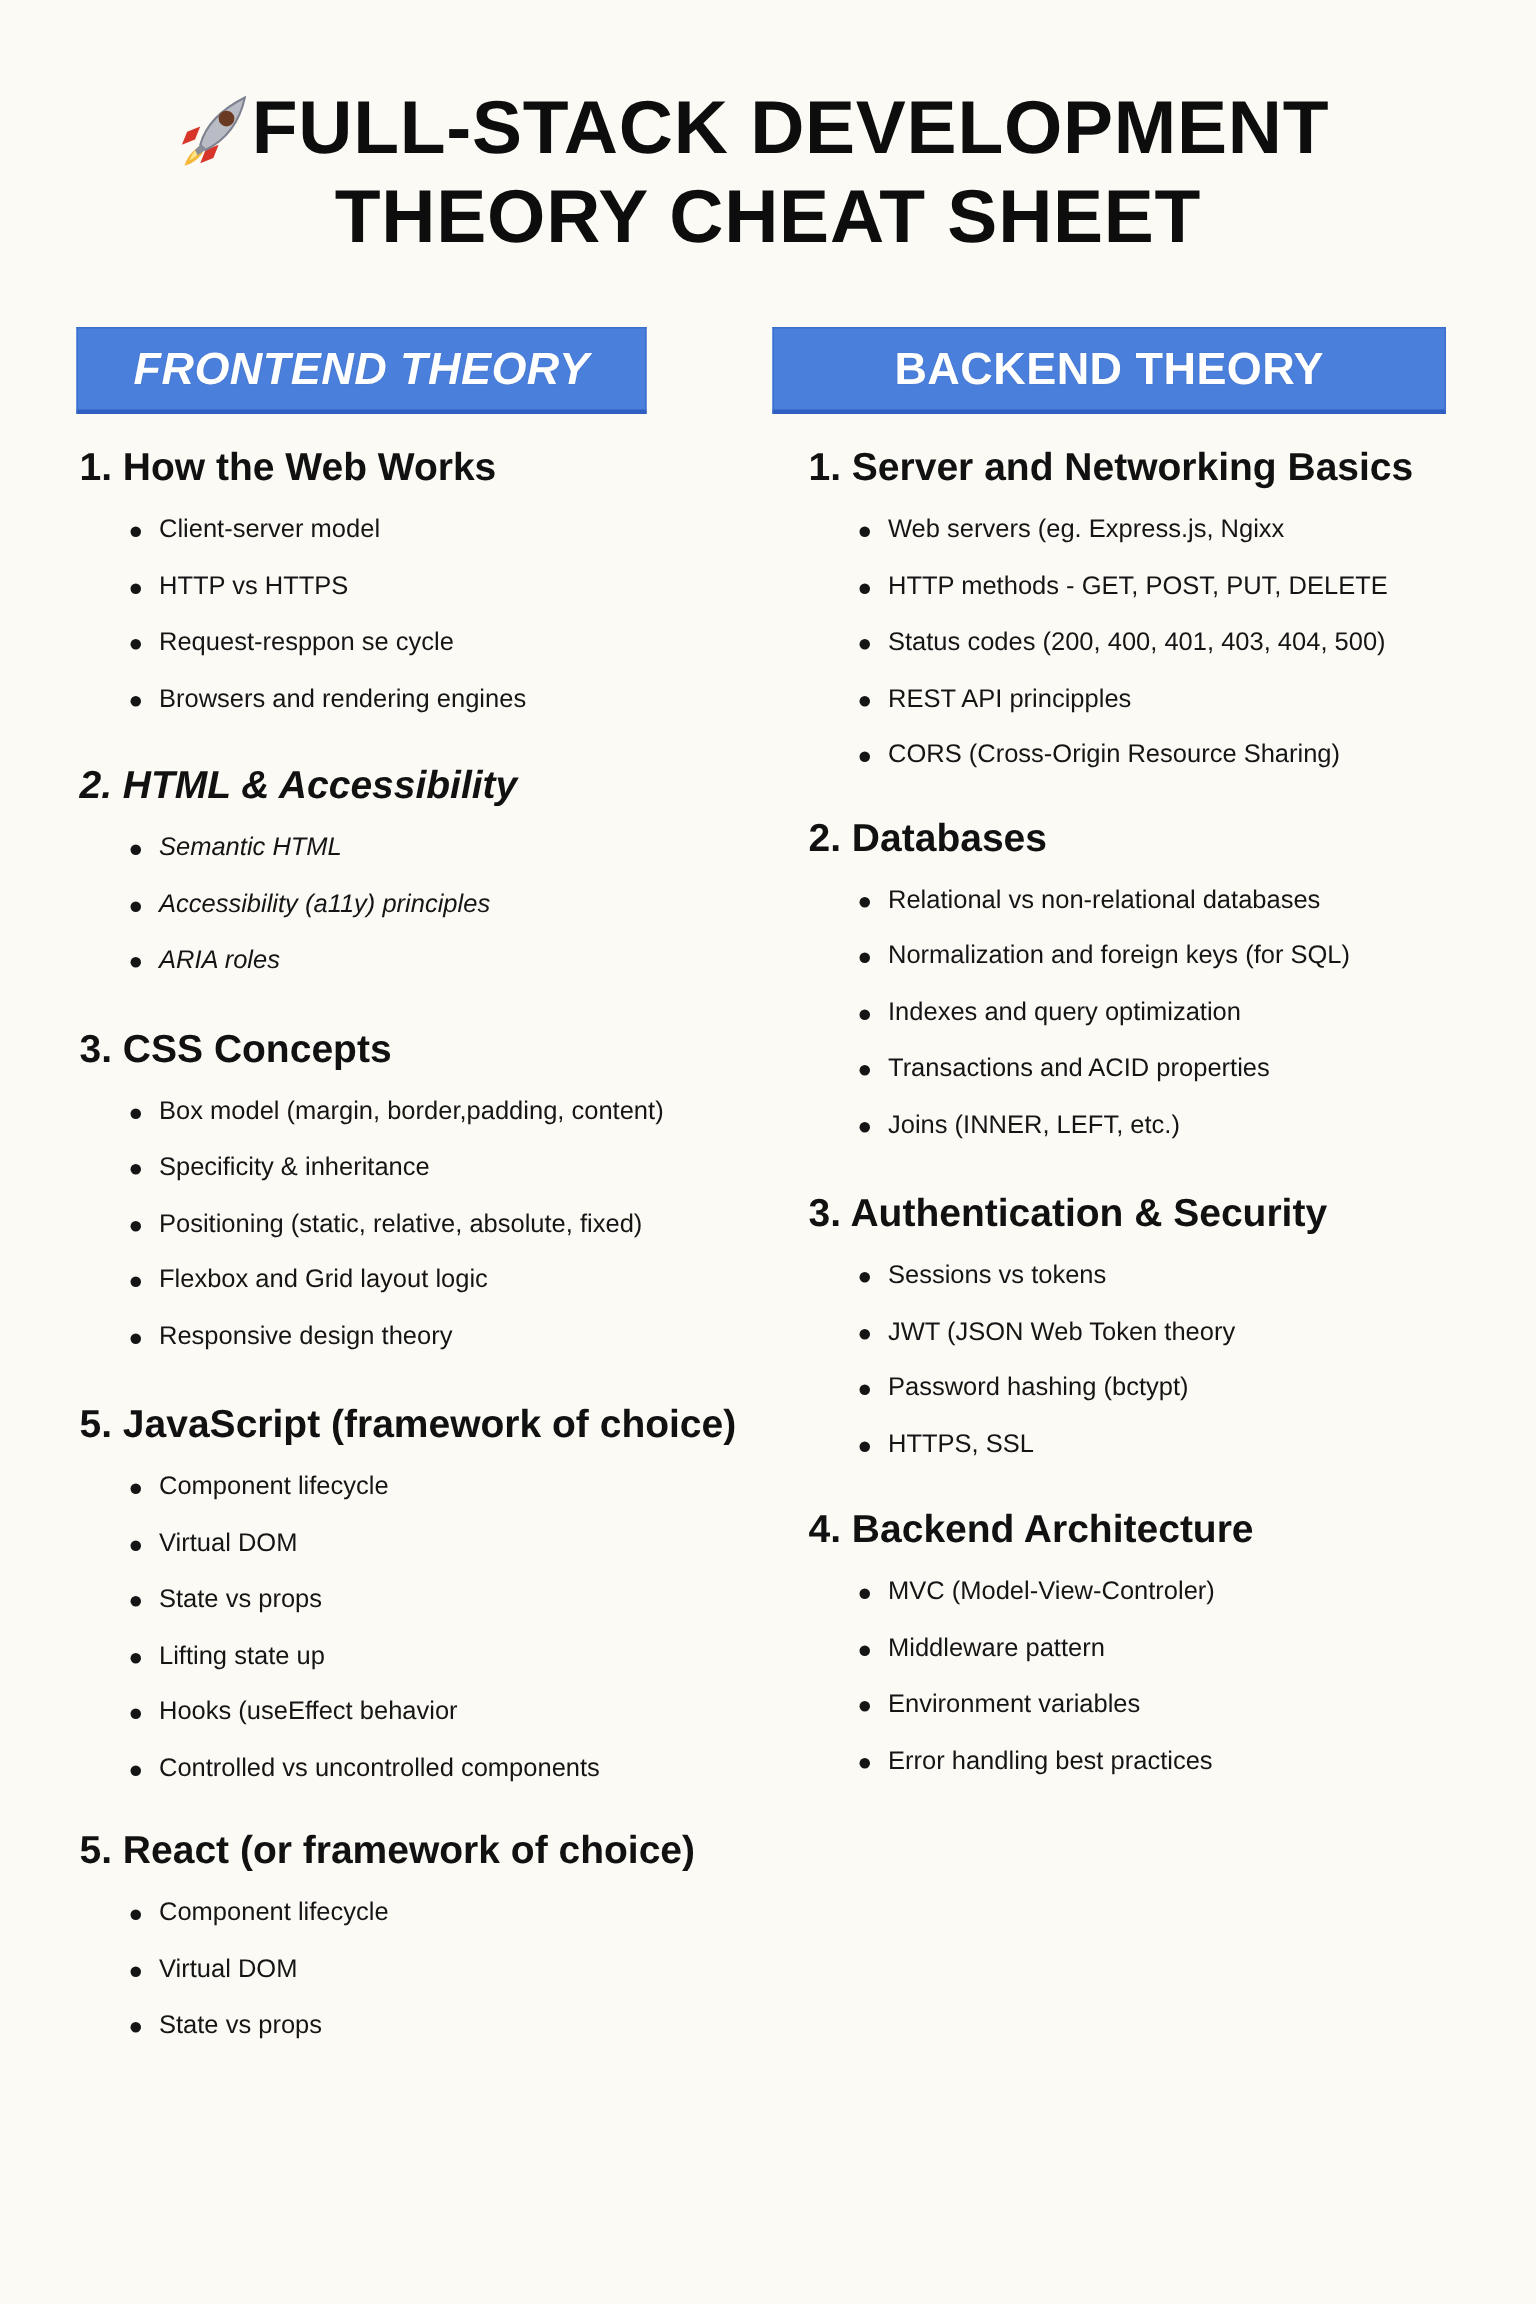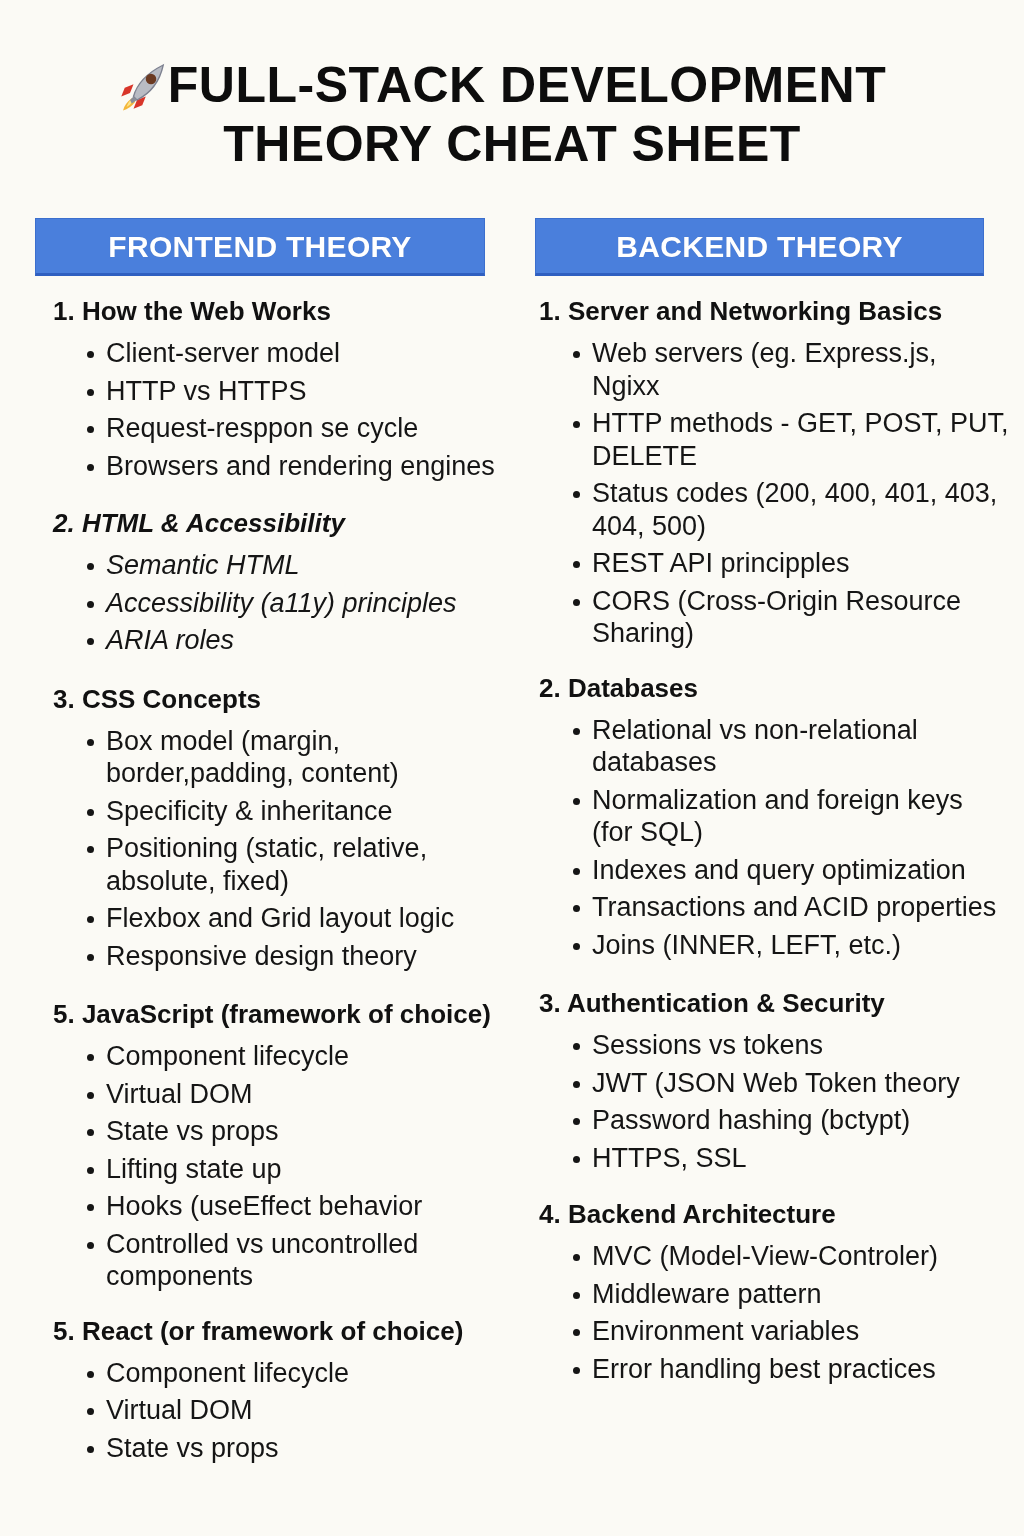--- a/index.html
+++ b/index.html
@@ -35,41 +35,41 @@
     border: 1px solid #3c6fcd;
     border-bottom: 3px solid #2f5fc0;
     color: #ffffff;
     font-weight: 700;
     font-size: 30px;
     line-height: 56px;
     text-align: center;
     letter-spacing: 0.3px;
     text-shadow: 0 0 1px rgba(0,0,0,0.15);
   }
-  .col-header.left  { left: 35px;  width: 450px; }
-  .col-header.right { left: 535px; width: 449px; }
+  .col-header.left  { left: 51px;  width: 380px; font-style: italic; }
+  .col-header.right { left: 515px; width: 449px; }
 
   .column { position: absolute; top: 293px; }
   .column.left  { left: 53px;  width: 470px; }
   .column.right { left: 539px; width: 470px; }
 
   .section { margin-bottom: 20px; }
   .section-title {
     font-weight: 700;
     font-size: 26px;
     line-height: 36px;
     margin-bottom: 8px;
     color: #111;
     white-space: nowrap;
   }
   .items { list-style: none; }
   .item {
     position: relative;
     padding-left: 53px;
-    font-size: 27px;
+    font-size: 17px;
     line-height: 32.5px;
     margin-bottom: 5px;
     color: #151515;
   }
   .item::before {
     content: "";
     position: absolute;
     left: 34px; top: 14px;
     width: 7px; height: 7px;
     border-radius: 50%;

